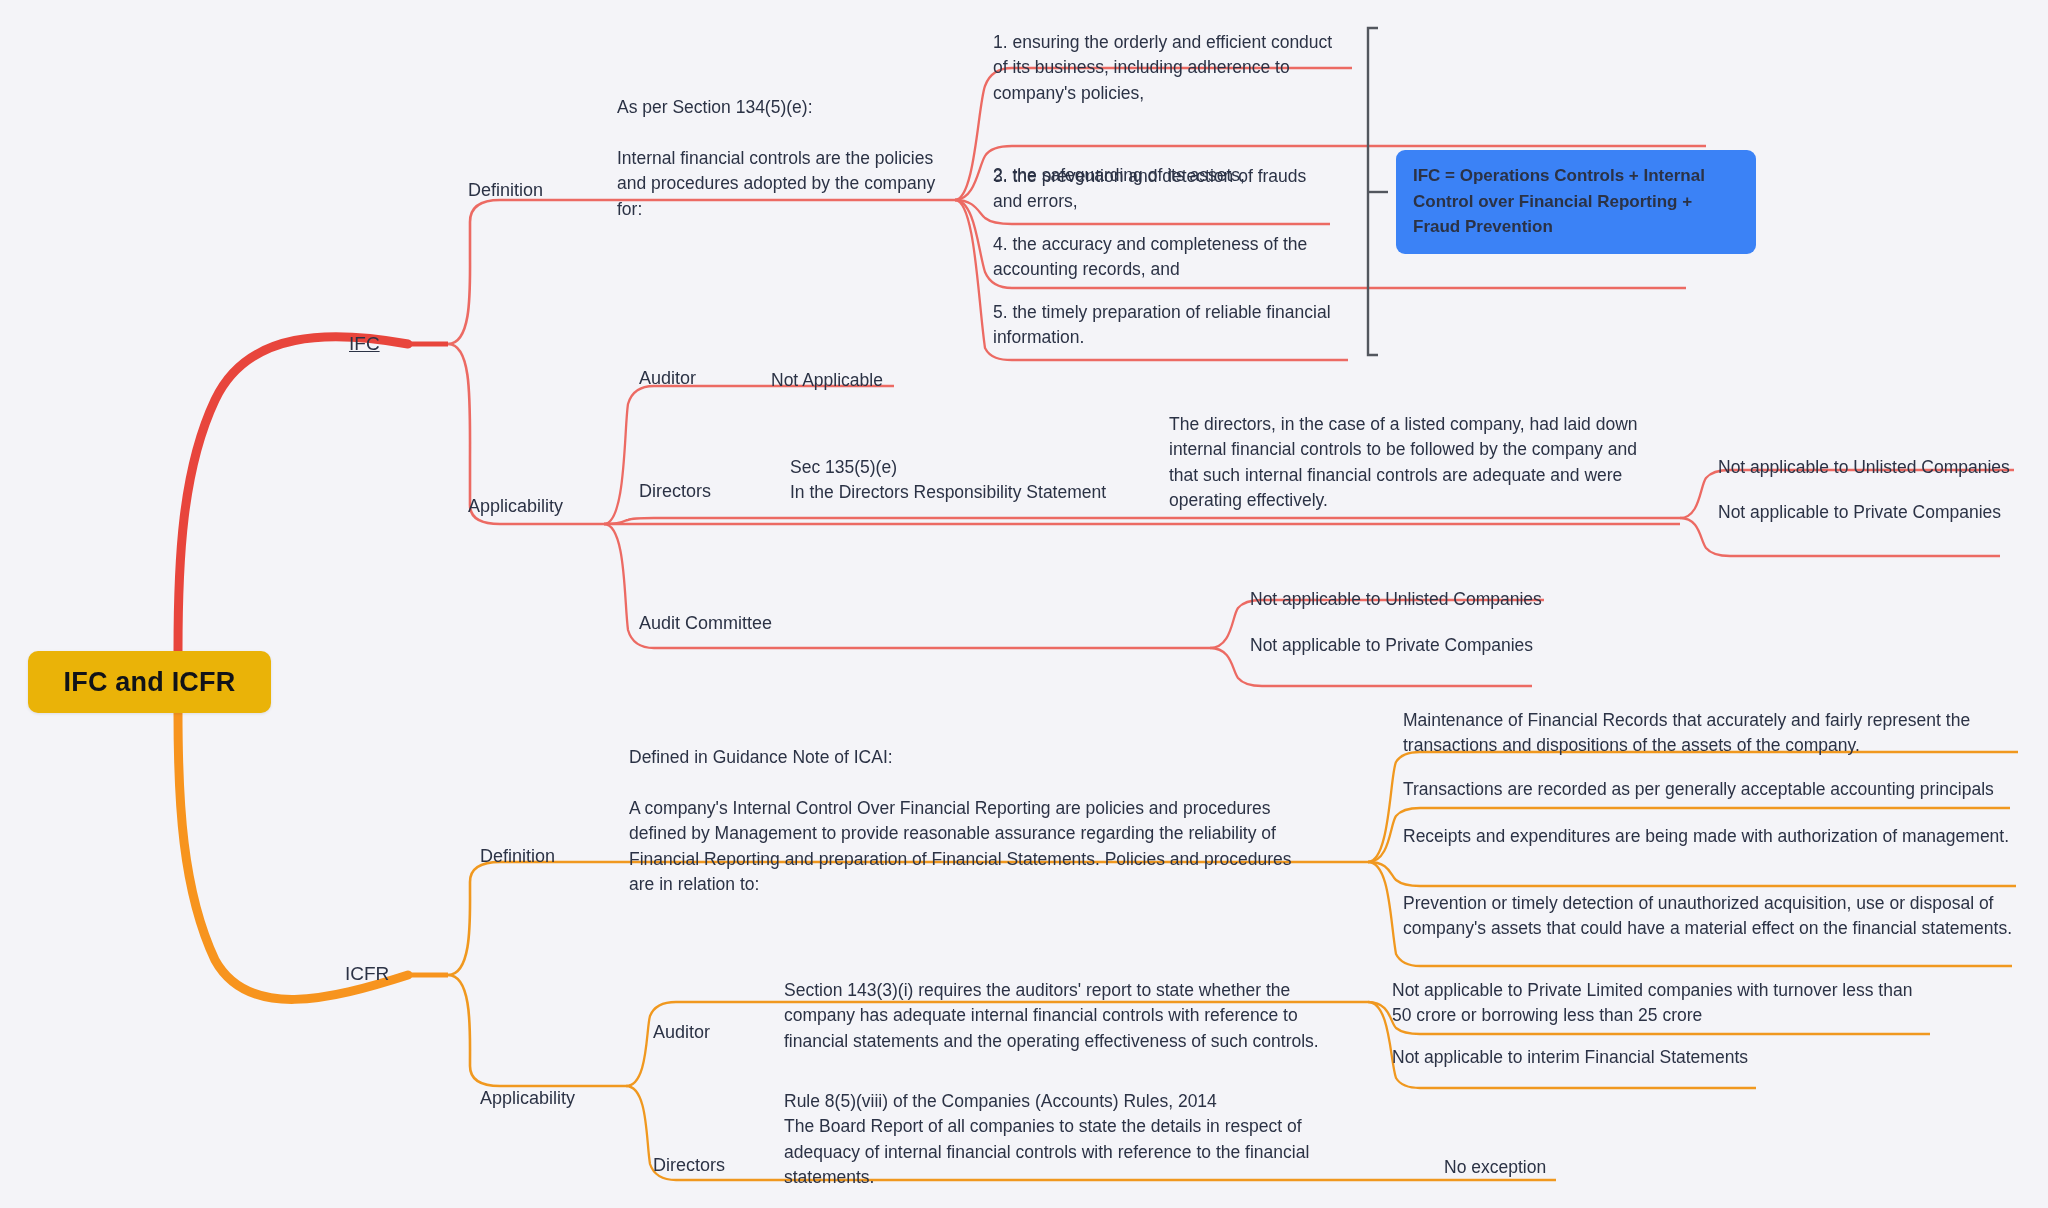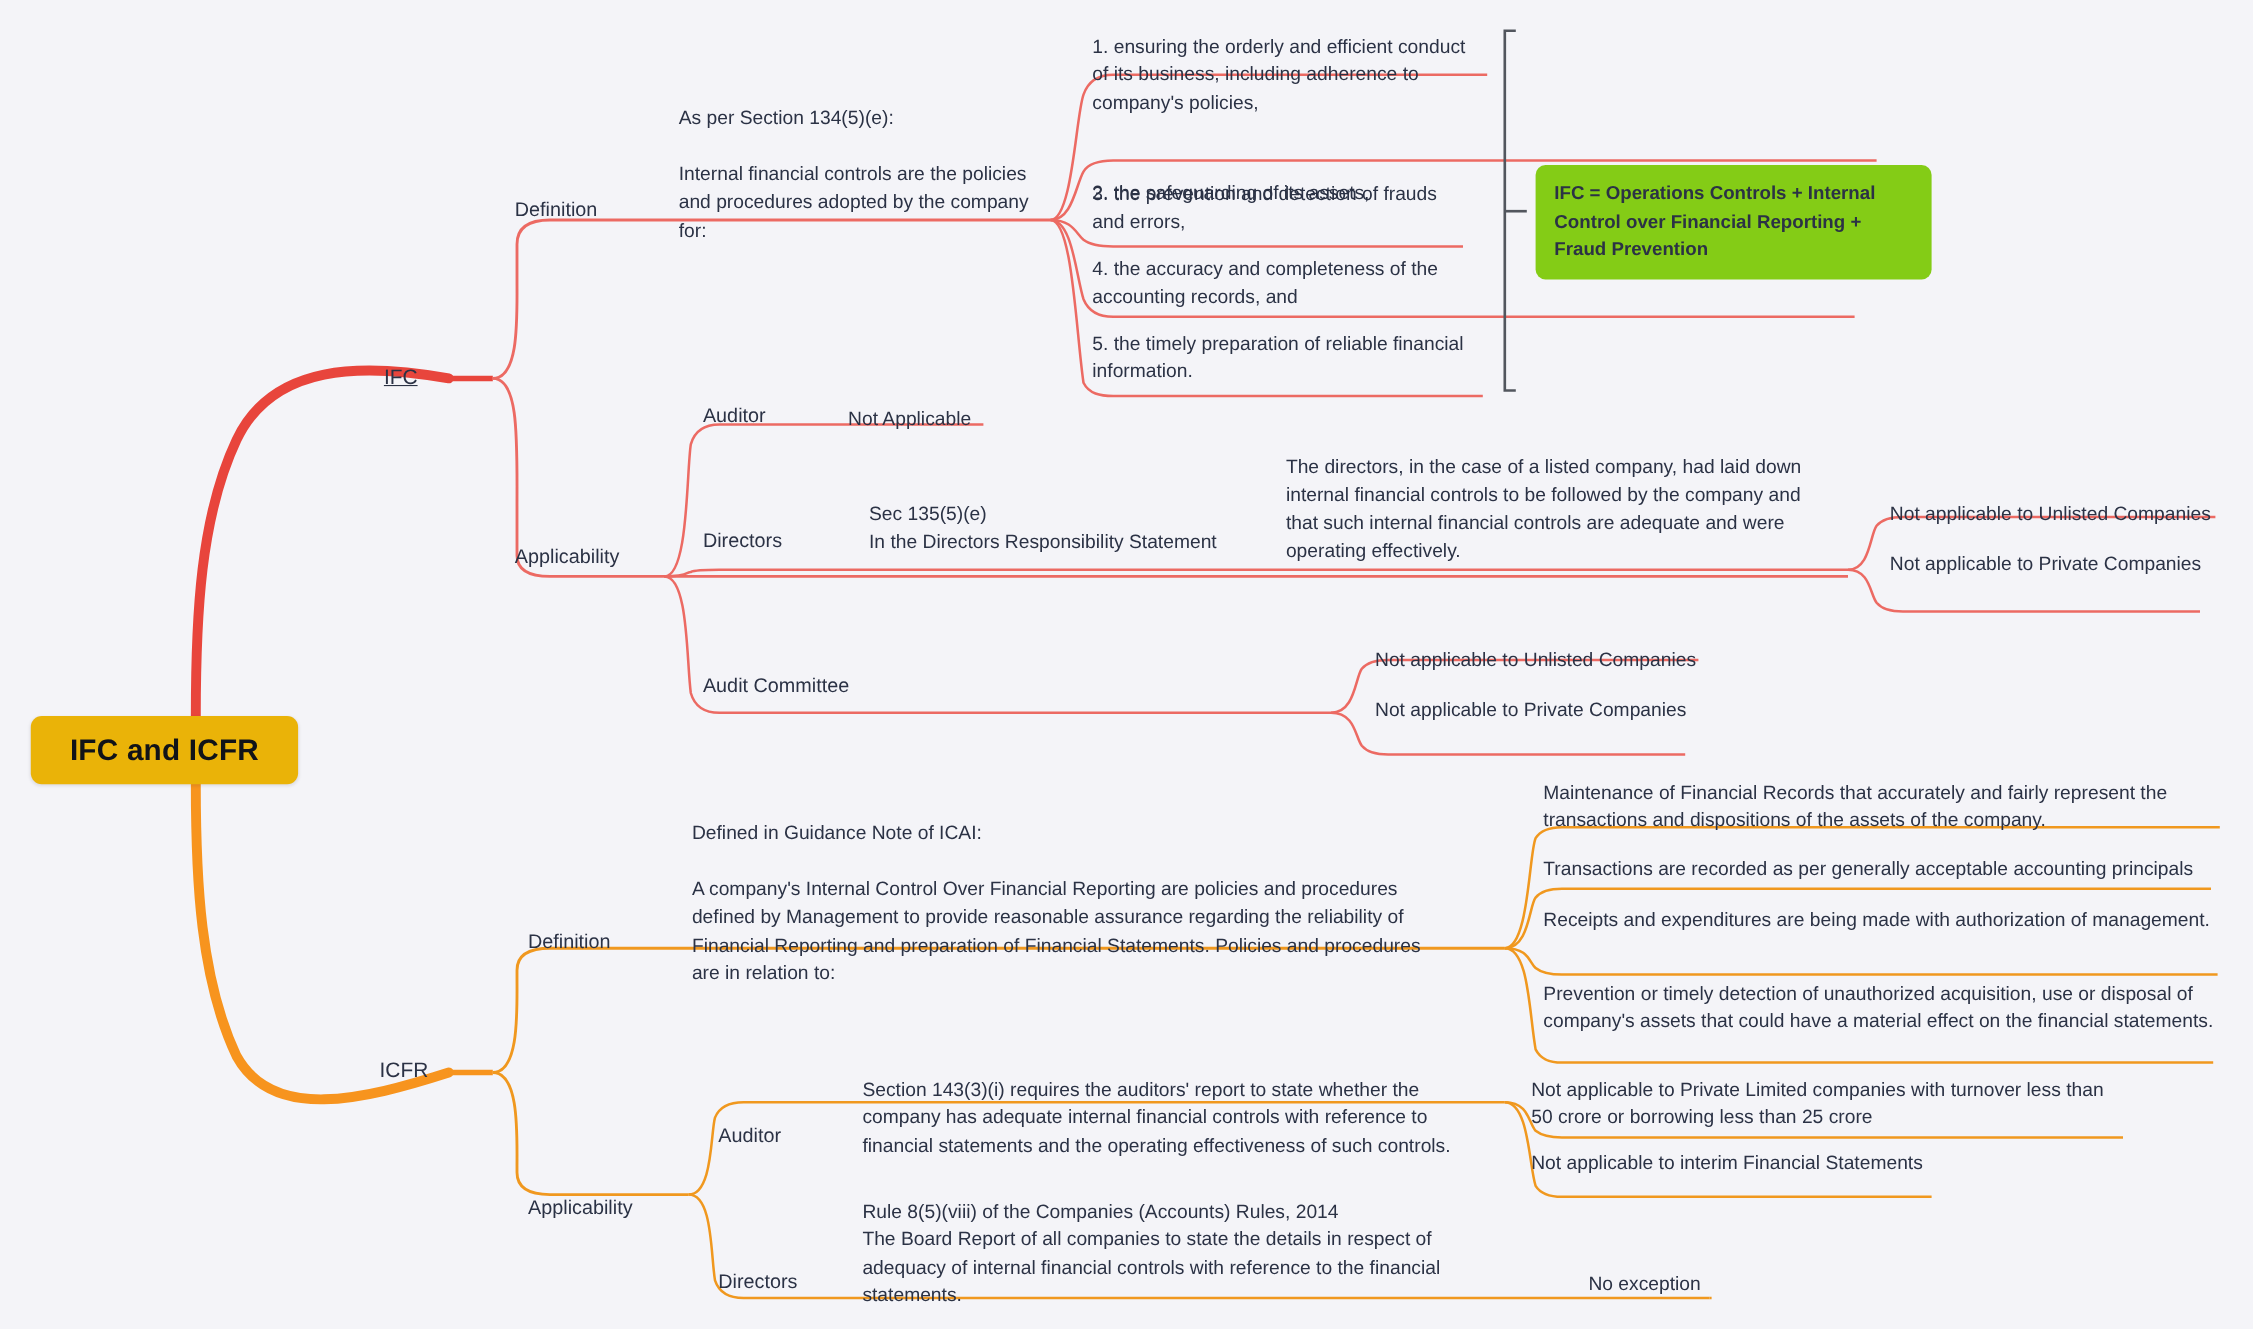--- a/index.html
+++ b/index.html
@@ -23,21 +23,21 @@
     display:flex;align-items:center;justify-content:center;
     box-shadow:0 1px 3px rgba(20,20,50,.10);
   }
   .root span{font-size:27px;font-weight:700;color:#111318;letter-spacing:.2px;}
 
   .branch-label{font-size:19px;color:#2b3245;}
 
   .lvl2{font-size:18px;color:#2b3245;}
 
   .callout{
-    background:#84cc16;border-radius:9px;padding:13px 17px 14px 17px;
+    background:#3b82f6;border-radius:9px;padding:13px 17px 14px 17px;
     font-size:17px;line-height:1.5;font-weight:700;color:#2b3245;
     box-sizing:border-box;
   }
 </style>
 </head>
 <body>
 
 <div id="canvas">
 
   <svg class="edges" viewBox="0 0 2048 1208">

